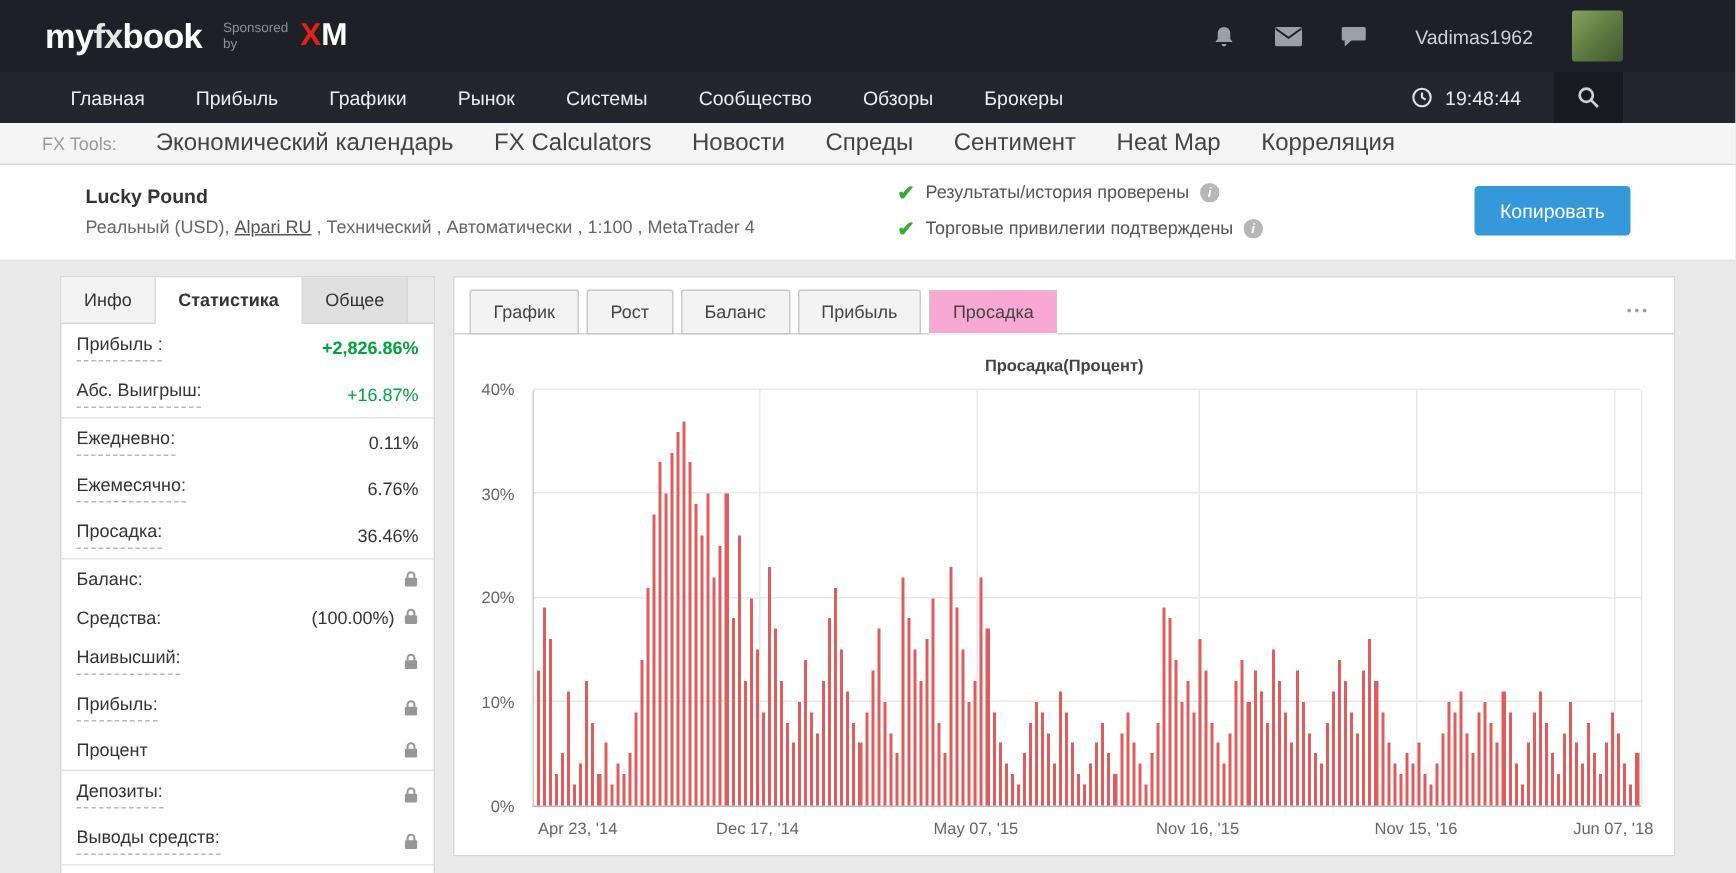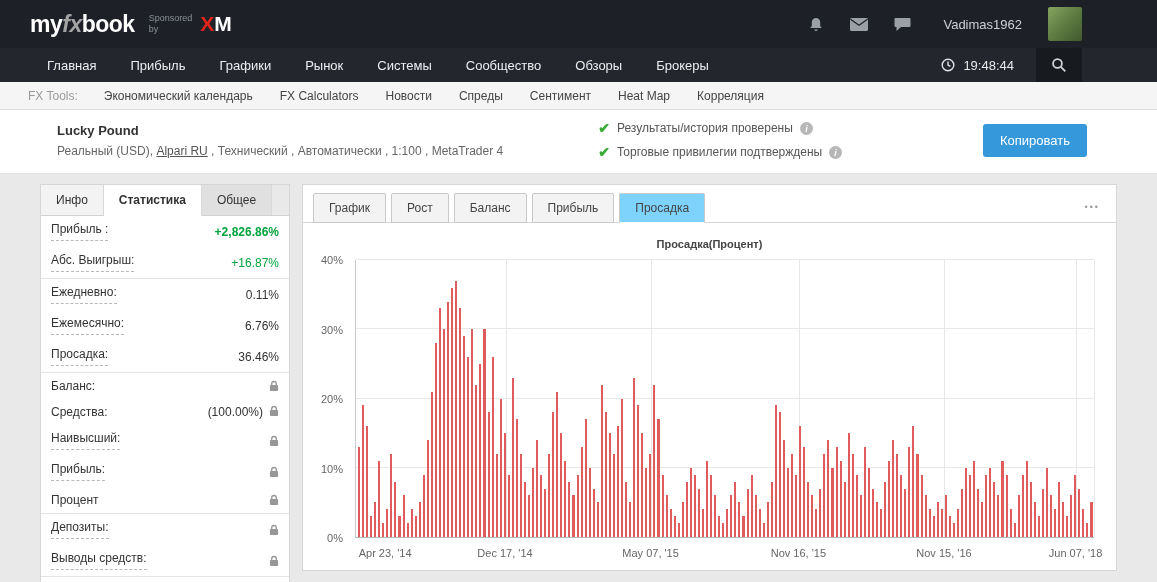--- a/index.html
+++ b/index.html
@@ -7,21 +7,21 @@
     margin: 0;
     width: 1157px; height: 582px;
     overflow: hidden;
     background: #e9e9e9;
     font-family: "Liberation Sans", sans-serif;
   }
   
   .topbar { height: 48px; background: #1d2127; display: flex; align-items: center; padding: 0 75px 0 30px; }
   .logo { font-size: 23px; font-weight: bold; letter-spacing: -0.5px; cursor: pointer; }
   .l-my, .l-book { color: #fff; }
-  .l-fx { color: #a3a3a3; font-style: italic; }
+  .l-fx { color: #e5e5e5; }
   .sponsored { display: flex; flex-direction: column; font-size: 9px; color: #8a9097; margin: 0 8px 0 14px; line-height: 1.2; }
   .xm-logo { font-size: 21px; font-weight: bold; cursor: pointer; }
   .xm-x { color: #e2231a; } .xm-m { color: #fff; }
   .top-right { margin-left: auto; display: flex; align-items: center; gap: 26px; }
   .icon-btn { cursor: pointer; display: flex; }
   .username { color: #cdd1d6; font-size: 13px; cursor: pointer; margin-left: 6px; }
   .avatar { width: 34px; height: 34px; border-radius: 2px; cursor: pointer;
             background: linear-gradient(135deg, #86a45e, #5a7840 55%, #42592e); }
   
   .mainnav { height: 34px; background: #23272d; display: flex; align-items: stretch; padding-left: 30px; }
@@ -29,21 +29,21 @@
   .nav-item { color: #eceef0; font-size: 13px; display: flex; align-items: center; padding: 0 17px; cursor: pointer; }
   .nav-right { margin-left: auto; display: flex; align-items: center; gap: 8px; }
   .time { color: #e6e8ea; font-size: 13px; }
   .searchbox { width: 46px; height: 34px; background: #171a1f; display: flex; align-items: center; justify-content: center;
                cursor: pointer; margin-left: 14px; margin-right: 75px; }
   
   .subnav { height: 28px; background: #f5f5f5; border-bottom: 1px solid #dcdcdc; display: flex; align-items: center;
             padding-left: 28px; gap: 26px; }
   .fx-label { color: #9a9a9a; font-size: 12px; }
   .subnav-items { display: flex; gap: 27px; }
-  .subnav-item { color: #444; font-size: 12px; cursor: pointer; }
+  .subnav-item { color: #444; font-size: 16px; cursor: pointer; }
   
   .sysbar { background: #fff; border-bottom: 1px solid #e2e2e2; display: flex; align-items: center; padding: 10px 70px 13px 57px; }
   .sys-title { font-size: 13px; font-weight: bold; color: #333; }
   .sys-sub { font-size: 12px; color: #666; margin-top: 6px; }
   .broker { color: #555; text-decoration: underline; cursor: pointer; }
   .sys-verify { margin-left: 95px; display: flex; flex-direction: column; gap: 8px; }
   .verify-row { display: flex; align-items: center; gap: 7px; font-size: 12px; color: #555; }
   .check { color: #3aaa35; font-size: 14px; font-weight: bold; }
   .info-ic { display: flex; }
   .copy-btn { margin-left: auto; background: #3598db; color: #fff; border: none; border-radius: 3px; font-size: 13px;
@@ -63,21 +63,21 @@
   .stat-label.dotted { border-bottom: 1px dashed #b8b8b8; padding-bottom: 4px; }
   .stat-right { display: flex; align-items: flex-start; gap: 6px; }
   .stat-value.green { color: #00a33c; }
   .stat-value.bold { font-weight: bold; }
   .lock { display: flex; opacity: .9; }
   
   .chartp { flex: 1; }
   .chart-tabs { padding: 8px 10px 0; border-bottom: 1px solid #d5d5d5; display: flex; gap: 5px; align-items: flex-end; }
   .chart-tab { border: 1px solid #c9c9c9; background: #f3f3f3; color: #444; font-size: 12px; padding: 7px 15px;
                border-radius: 2px 2px 0 0; margin-bottom: -1px; cursor: pointer; }
-  .chart-tab.active { background: #7dd3fc; border-bottom-color: #fff; }
+  .chart-tab.active { background: #f9a8d4; border-bottom-color: #fff; }
   .dots { margin-left: auto; color: #9a9a9a; font-size: 9px; letter-spacing: 2px; padding: 0 6px 10px 0; cursor: pointer; }
   .chart-body { padding: 15px 12px 10px; }
   .chart-title { text-align: center; font-size: 11px; font-weight: bold; color: #444; margin-bottom: 10px; }
   .chart-wrap { position: relative; height: 300px; }
   .y-axis { position: absolute; left: 0; top: 0; bottom: 22px; width: 34px; }
   .y-label { position: absolute; right: 6px; transform: translateY(50%); font-size: 11px; color: #666; }
   .plot { position: absolute; left: 40px; right: 10px; top: 0; bottom: 22px;
           border-left: 1px solid #c9c9c9; border-bottom: 1px solid #b9b9b9; }
   .hgrid { position: absolute; left: 0; right: 0; height: 1px; background: #e8e8e8; }
   .vgrid { position: absolute; top: 0; bottom: 0; width: 1px; background: #e8e8e8; }

